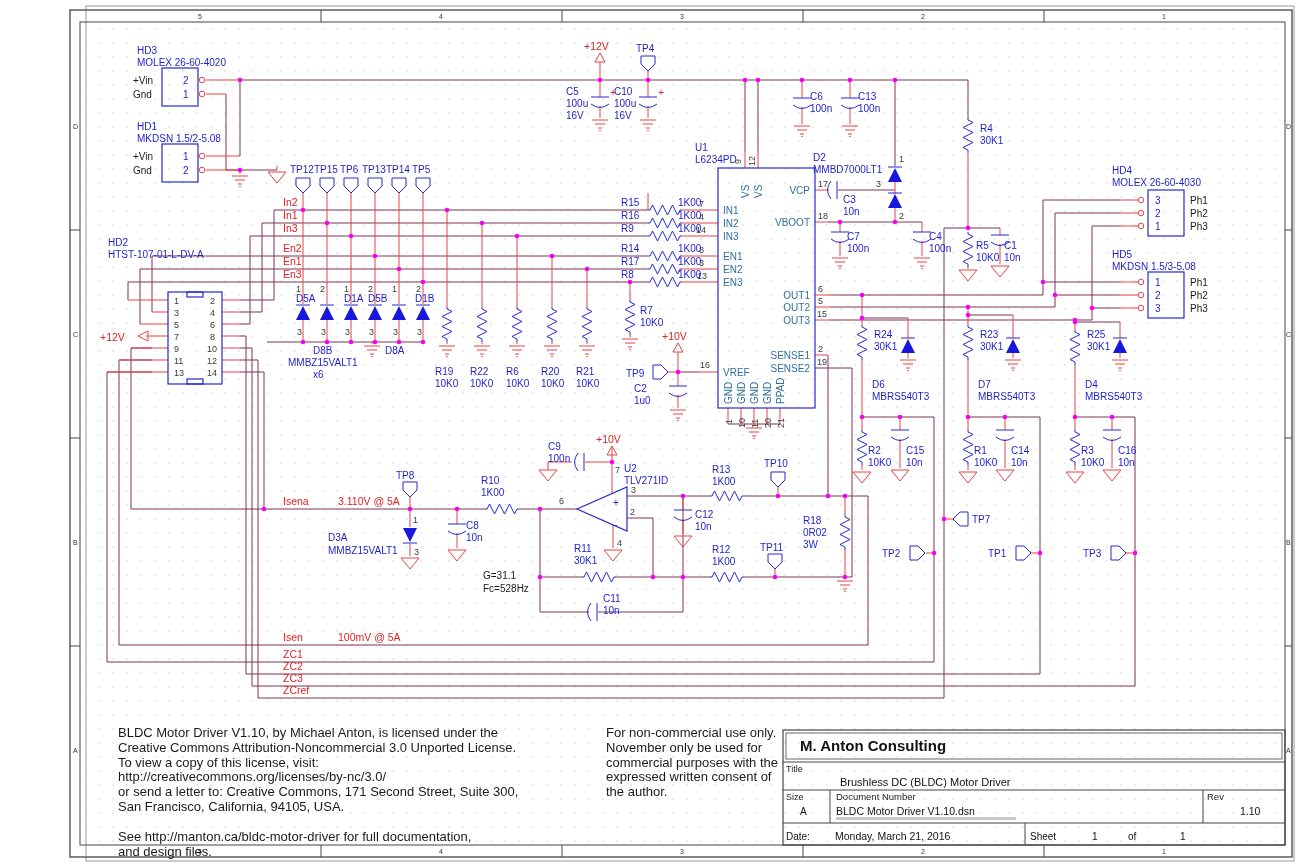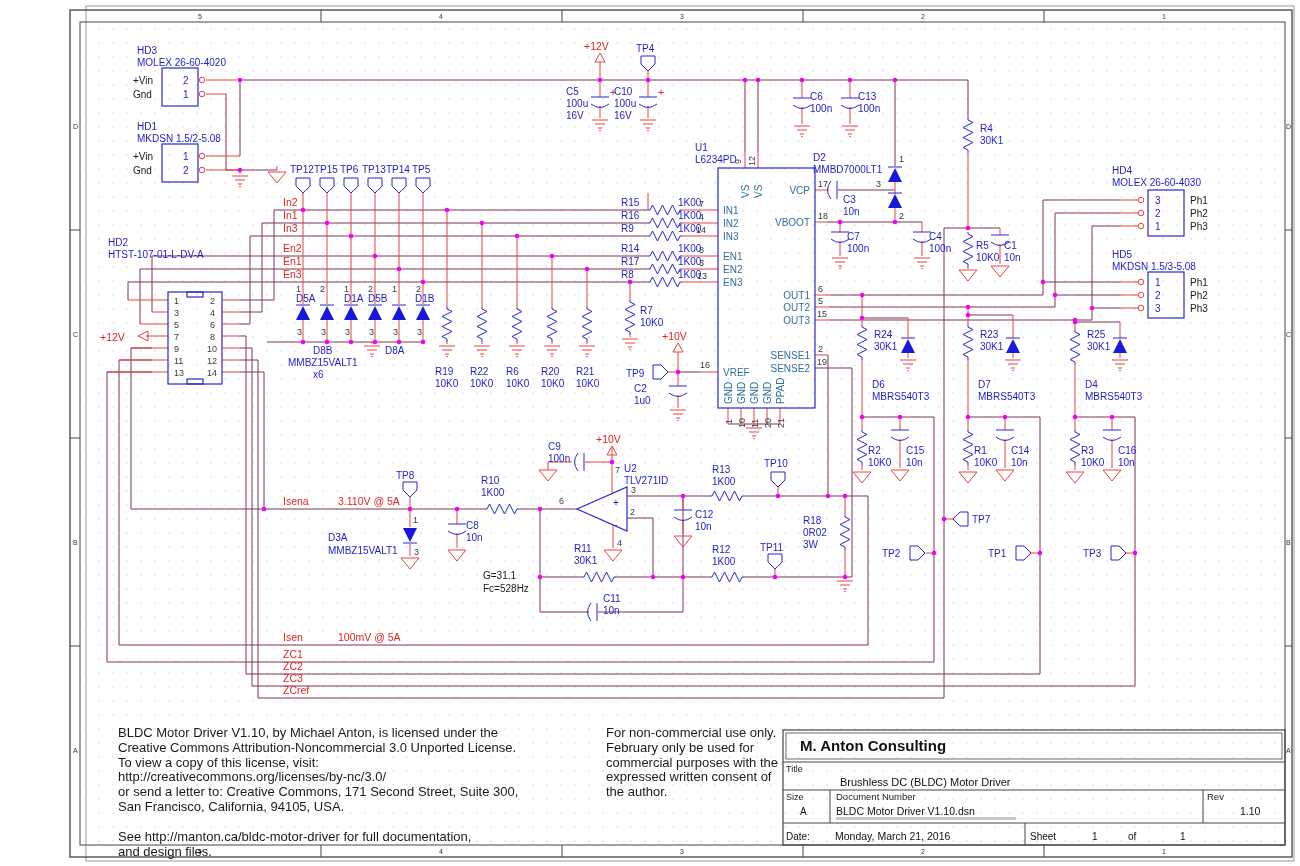--- a/index.html
+++ b/index.html
@@ -672,18 +672,18 @@
 <div class="txtblock" style="left:110px;top:726px;width:420px;">BLDC Motor Driver V1.10, by Michael Anton, is licensed under the
 Creative Commons Attribution-Noncommercial 3.0 Unported License.
 To view a copy of this license, visit:
 http://creativecommons.org/licenses/by-nc/3.0/
 or send a letter to: Creative Commons, 171 Second Street, Suite 300,
 San Francisco, California, 94105, USA.
 
 See http://manton.ca/bldc-motor-driver for full documentation,
 and design files.</div>
 <div class="txtblock" style="left:598px;top:726px;width:175px;">For non-commercial use only.
-February only be used for
+November only be used for
 commercial purposes with the
 expressed written consent of
 the author.</div>
 <div class="graybar" style="left:836px;top:817px;"></div>
 </div>
 
 </body></html>

